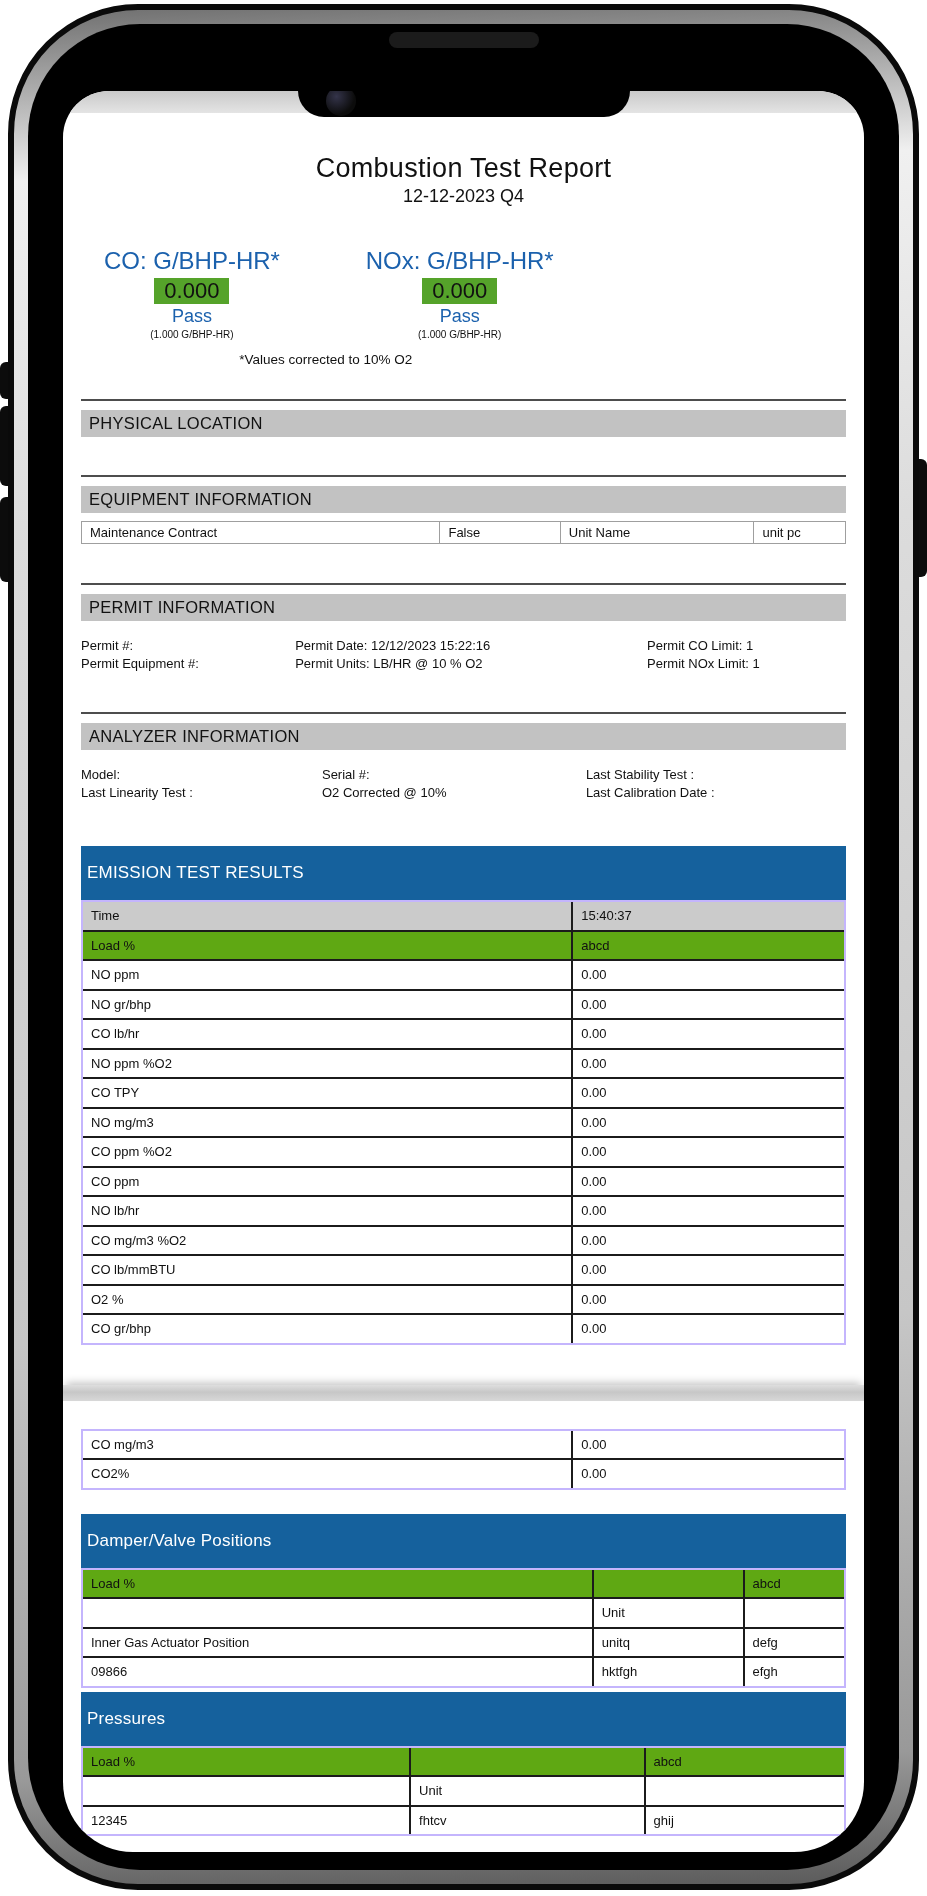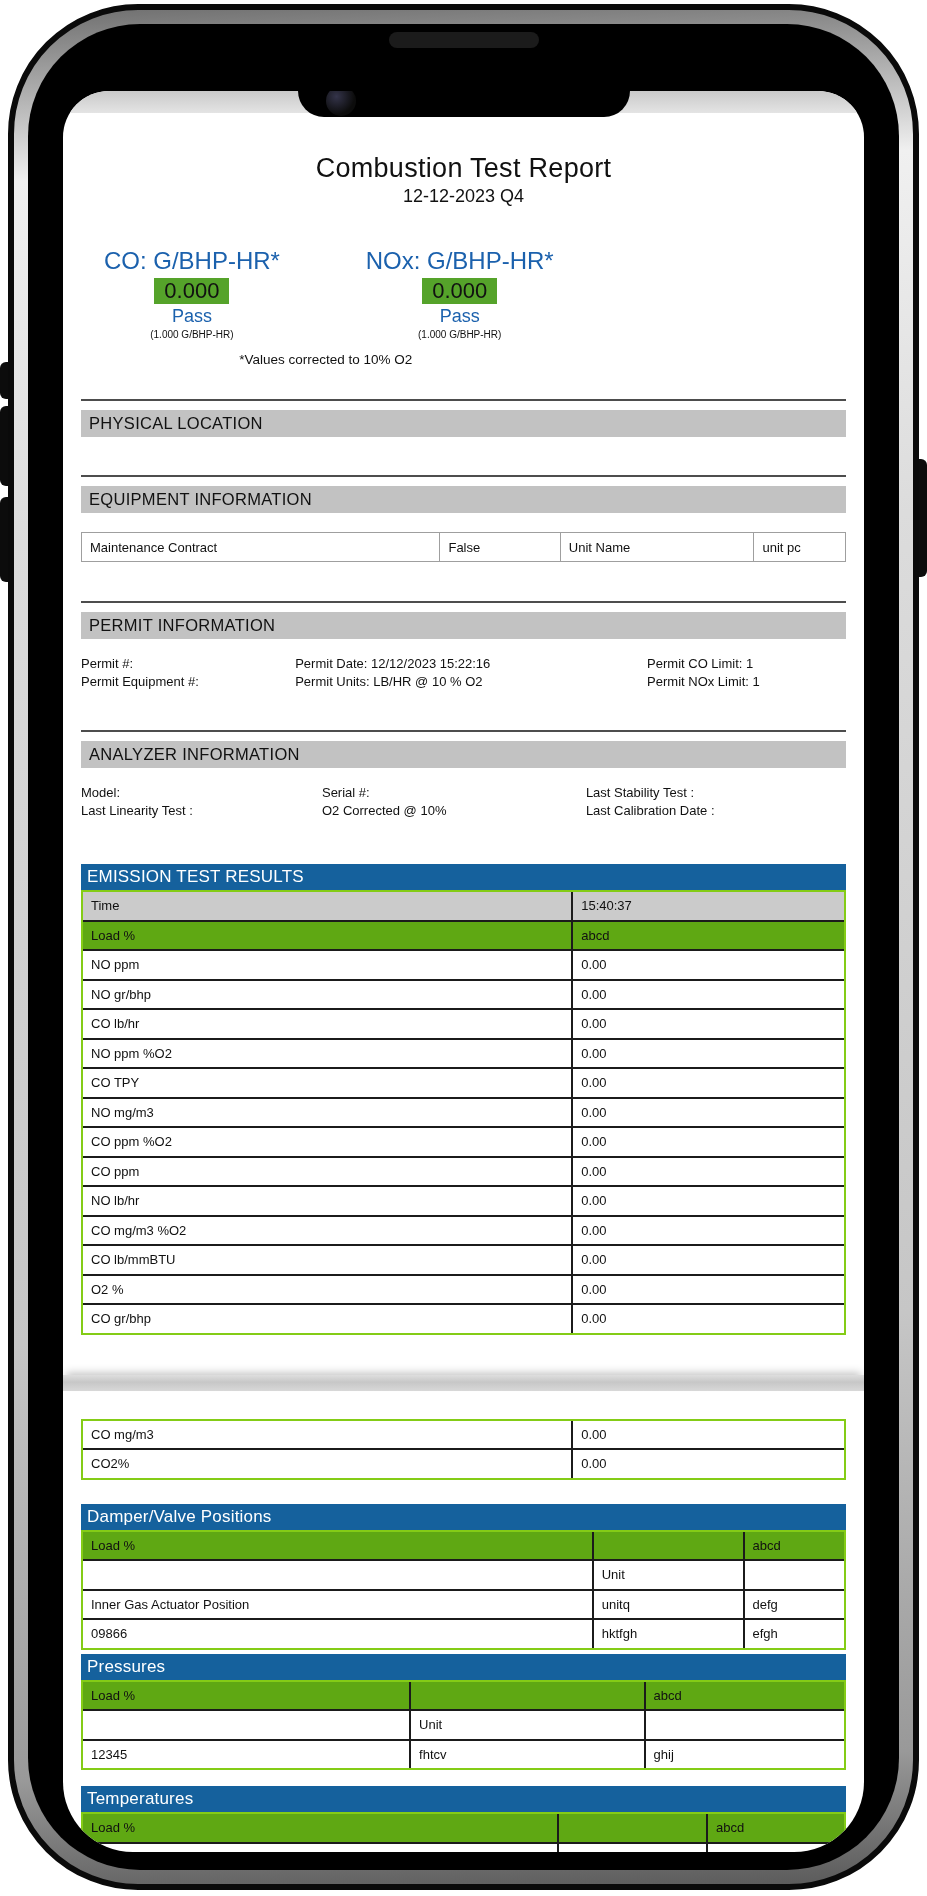--- a/index.html
+++ b/index.html
@@ -44,35 +44,35 @@
   .panel{width:50%;text-align:center;}
   .panel-header{font-size:24px;color:var(--text-blue,#1b61ad);}
   .panel-value{display:inline-block;margin-top:3px;font-size:22px;padding:0 10px;background:var(--hl-green,#55a32a);}
   .panel-status{font-size:18px;color:var(--text-blue,#1b61ad);margin-top:2px;}
   .panel-limit{font-size:10px;margin-top:2px;}
   .footnote{text-align:center;font-size:13.5px;margin-top:12px;}
   .rule{border:none;border-top:2px solid #4d4d4d;margin:0;}
   .r1{margin-top:32px}.r2{margin-top:38px}.r3{margin-top:39px}.r4{margin-top:40px}
   .sec-bar{margin-top:9px;background:var(--bar-gray,#c2c2c2);font-size:16.5px;letter-spacing:.3px;padding:4px 8px;}
   
-  .etable{margin-top:19px;display:flex;height:30px;border:1px solid #9f9f9f;box-sizing:border-box;align-items:stretch;font-size:13px;}
+  .etable{margin-top:8px;display:flex;height:23px;border:1px solid #9f9f9f;box-sizing:border-box;align-items:stretch;font-size:13px;}
   .etable>div{display:flex;align-items:center;padding-left:8px;border-left:1px solid #9f9f9f;overflow:hidden;white-space:nowrap;}
   .etable>div:first-child{border-left:none;}
   .ec1{width:45.8%}.ec2{width:14.6%}.ec3{width:24.2%}.ec4{flex:1}
   
   .info-grid{margin-top:16px;font-size:13px;line-height:17.5px;}
   .info-row{display:flex;}
   .info-row>div{overflow:hidden;white-space:nowrap;}
   .g-permit .ic1{width:28%}.g-permit .ic2{width:46%}.g-permit .ic3{width:26%}
   .g-analyzer .ic1{width:31.5%}.g-analyzer .ic2{width:34.5%}.g-analyzer .ic3{width:34%}
   
-  .tbl-bar{background:var(--accent-blue,#15619d);color:#fff;font-size:17px;letter-spacing:.2px;padding:3px 6px;}
+  .tbl-bar{background:var(--accent-blue,#15619d);color:#fff;font-size:17px;letter-spacing:.2px;padding:17px 6px;}
   .mt-emission{margin-top:45px}.mt-damper{margin-top:24px}.mt-press{margin-top:4px}.mt-temp{margin-top:16px}
   
-  .dtable{border:2px solid #84cc16;}
+  .dtable{border:2px solid #c4b5fd;}
   .trow{display:flex;min-height:27.5px;align-items:stretch;}
   .trow + .trow{border-top:2px solid #1b1b1b;}
   .trow>div{display:flex;align-items:center;padding-left:8px;font-size:13px;border-left:2px solid #1b1b1b;overflow:hidden;white-space:nowrap;}
   .trow>div:first-child{border-left:none;}
   .k-gray{background:var(--row-gray,#cbcbcb);}
   .k-green{background:var(--row-green,#5fa813);}
   .t2 .c1{width:63.1%}.t2 .c2{flex:1}
   .t-damper .c1{width:65.8%}.t-damper .c2{width:18.5%}.t-damper .c3{flex:1}
   .t-press .c1{width:41.8%}.t-press .c2{width:29.5%}.t-press .c3{flex:1}
   .t-temp .c1{width:61.2%}.t-temp .c2{width:18.3%}.t-temp .c3{flex:1}

